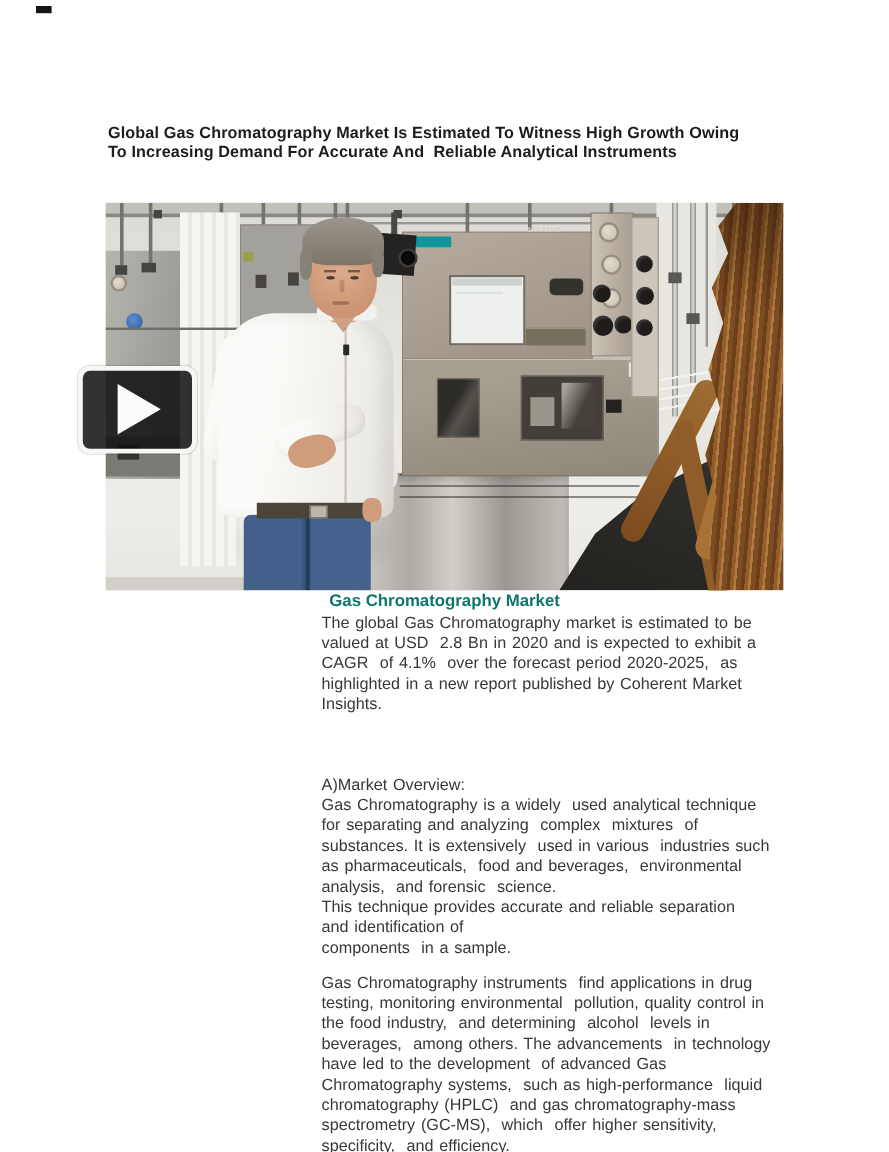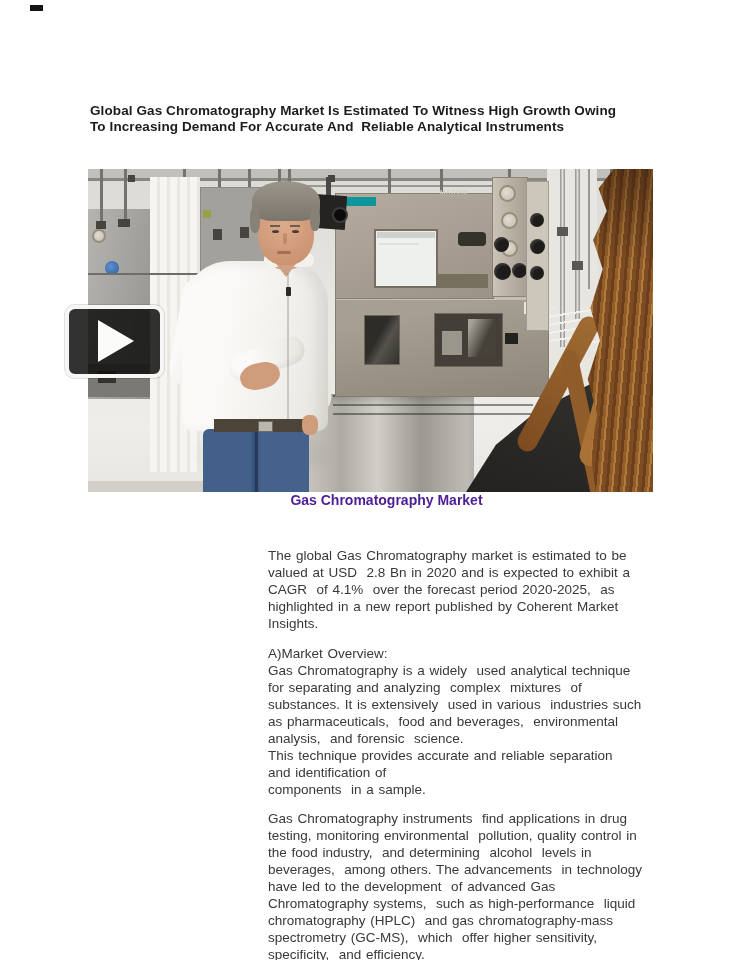--- a/index.html
+++ b/index.html
@@ -2,25 +2,25 @@
 <html><head>
 <meta charset="utf-8">
 <style>
   html,body{margin:0;padding:0;background:#ffffff;}
   body{width:741px;height:960px;overflow:hidden;position:relative;
        font-family:"Liberation Sans", sans-serif;}
   .abs{position:absolute;}
   .title{position:absolute;left:90px;top:103px;width:580px;margin:0;
          font-size:13.5px;font-weight:bold;line-height:15.5px;color:#1c1c1c;
          letter-spacing:.1px;white-space:pre-wrap;}
-  .caption{position:absolute;left:104px;top:492px;width:565px;text-align:center;
-           font-size:14px;font-weight:bold;color:#4c1d95;}
+  .caption{position:absolute;left:88px;top:492px;width:565px;text-align:center;
+           font-size:14px;font-weight:bold;color:#0f766e;}
   .para{position:absolute;left:268px;width:412px;margin:0;font-size:13.5px;
         line-height:17px;color:#383838;white-space:pre-wrap;word-spacing:1px;}
-  #p1{top:547px;} #p2{top:645px;} #p3{top:810px;}
+  #p1{top:510px;} #p2{top:645px;} #p3{top:810px;}
   .stray{position:absolute;left:30px;top:5px;width:13px;height:6px;background:#151515;}
 
   
   .video{position:absolute;left:88px;top:169px;width:565px;height:323px;overflow:hidden;
          background:linear-gradient(180deg,#dcdad4 0%,#e6e4df 35%,#efede9 80%,#e8e6e1 100%);}
   .playbtn{position:absolute;left:65px;top:305px;width:91px;height:65px;
            border:4px solid #f6f6f5;border-radius:10px;background:rgba(14,14,14,.85);
            box-shadow:0 0 0 1px rgba(0,0,0,.12);}
   .playbtn .tri{position:absolute;left:29px;top:11px;width:0;height:0;
                 border-top:21px solid transparent;border-bottom:21px solid transparent;

